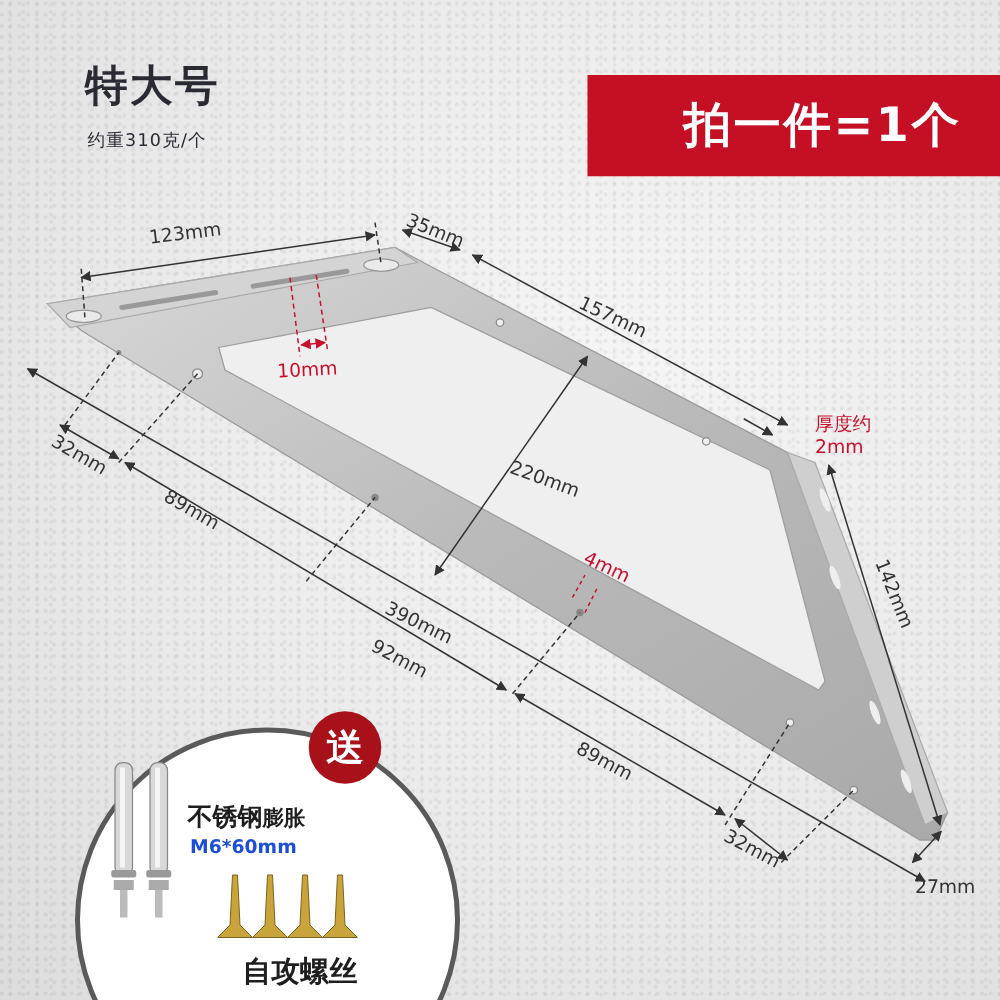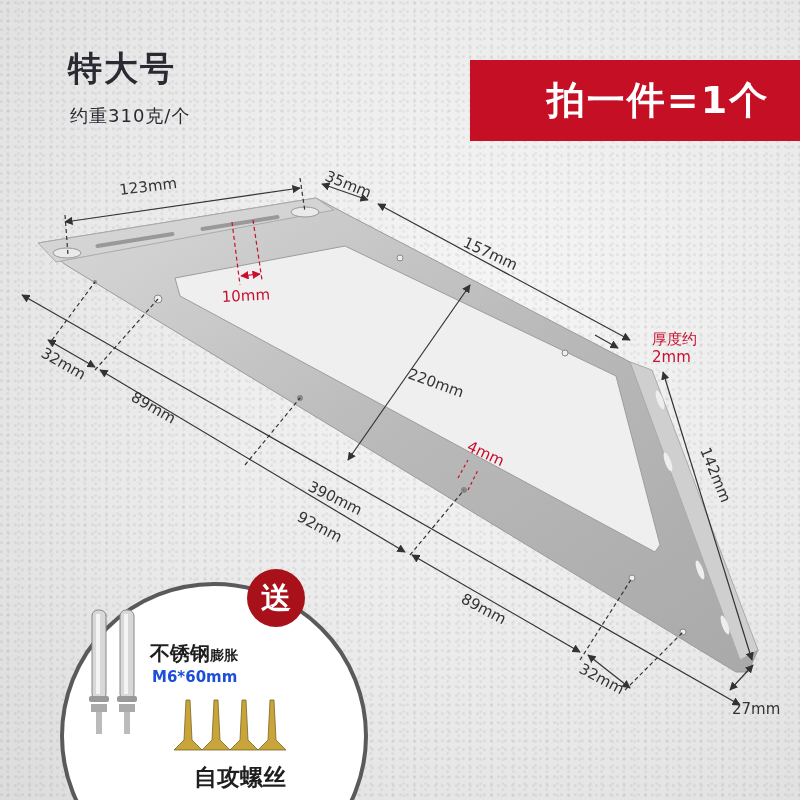--- a/index.html
+++ b/index.html
@@ -14,21 +14,21 @@
       radial-gradient(circle at 20% 30%, rgba(0,0,0,0.06) 0 1px, transparent 2px) 0 0/7px 9px,
       radial-gradient(circle at 70% 60%, rgba(0,0,0,0.05) 0 1px, transparent 2px) 0 0/11px 6px,
       radial-gradient(ellipse at 60% 40%, #f6f6f6 0%, #e9e9e9 60%, #dcdcdc 100%);
   }
   .title {
     position: absolute; left: 68px; top: 46px;
     font-size: 34px; font-weight: bold; color: #2a2a33; letter-spacing: 2px;
   }
   .subtitle {
     position: absolute; left: 70px; top: 104px;
-    font-size: 18px; color: #2a2a33; letter-spacing: 1px;
+    font-size: 14px; color: #2a2a33; letter-spacing: 1px;
   }
   .promo {
     position: absolute; left: 470px; top: 60px; width: 300px; height: 81px;
     background: #c40f24; color: #fff; font-size: 38px; font-weight: bold;
     display: flex; align-items: center; justify-content: center; letter-spacing: 2px; padding-left: 38px;
   }
   svg.diagram { position: absolute; left: 0; top: 0; }
   .dim { font-size: 15px; fill: #333; font-family: "DejaVu Sans", sans-serif; }
   .dim-red { font-size: 15px; fill: #c8102e; font-family: "DejaVu Sans", sans-serif; }
   .accessory-circle {
@@ -37,21 +37,21 @@
   }
   .gift-badge {
     position: absolute; left: 247px; top: 569px; width: 58px; height: 58px;
     border-radius: 50%; background: #a8111a; color: #fff;
     font-size: 30px; font-weight: bold; display: flex; align-items: center; justify-content: center;
   }
   .anchor-label {
     position: absolute; left: 150px; top: 640px; color: #1e1e1e;
     font-size: 20px; font-weight: bold;
   }
-  .anchor-label .small { font-size: 14px; }
+  .anchor-label .small { font-size: 17px; }
   .anchor-spec {
     position: absolute; left: 152px; top: 668px; color: #1d4ed8; font-size: 15px; font-weight: bold;
   }
   .screw-label {
     position: absolute; left: 194px; top: 762px; color: #1e1e1e; font-size: 23px; font-weight: bold;
   }
 </style>
 </head>
 <body>
 

